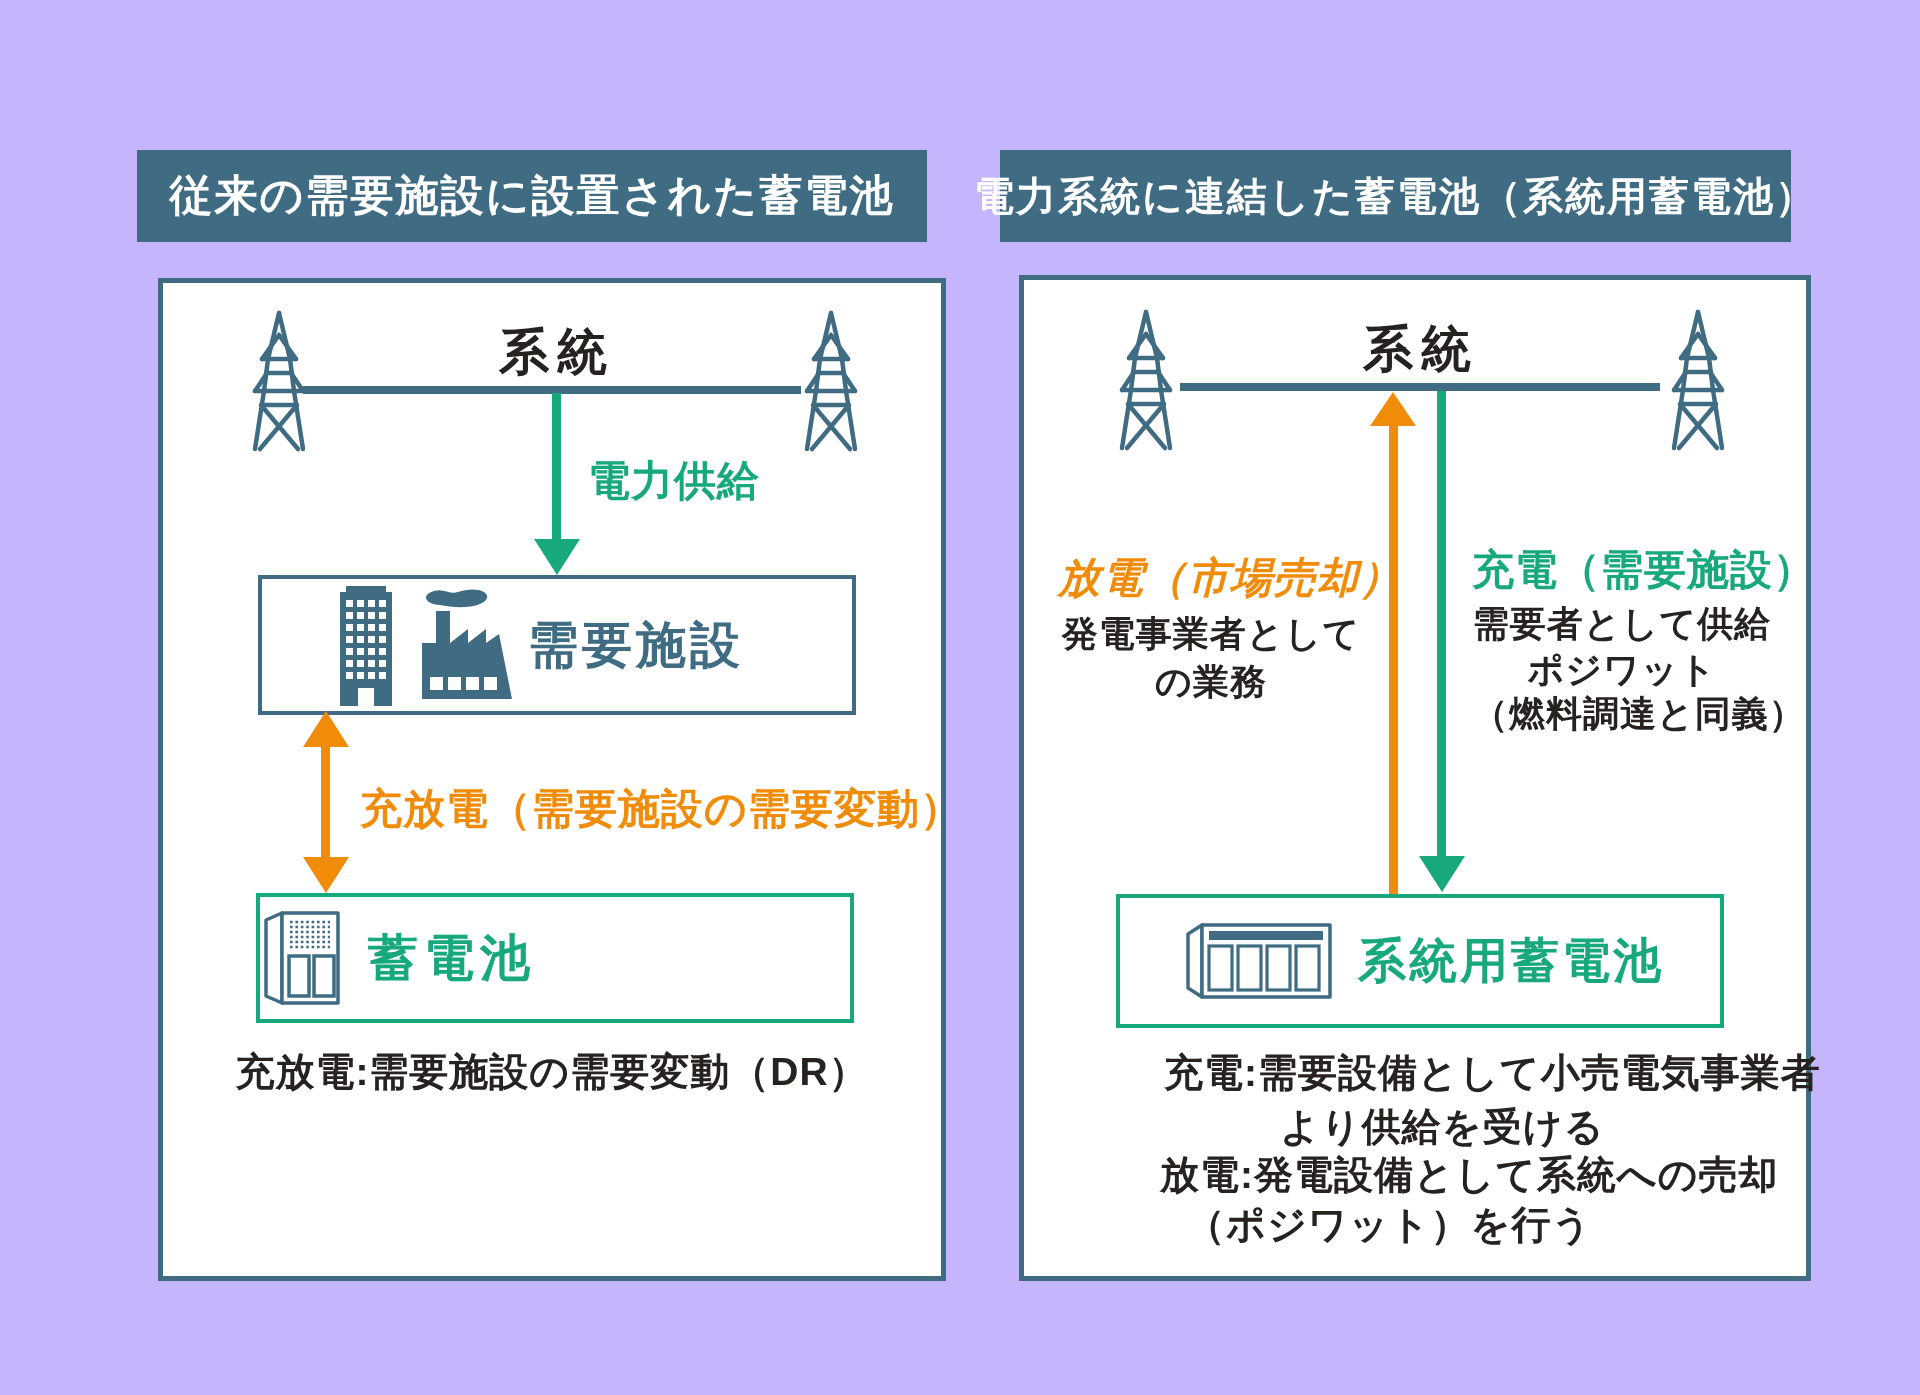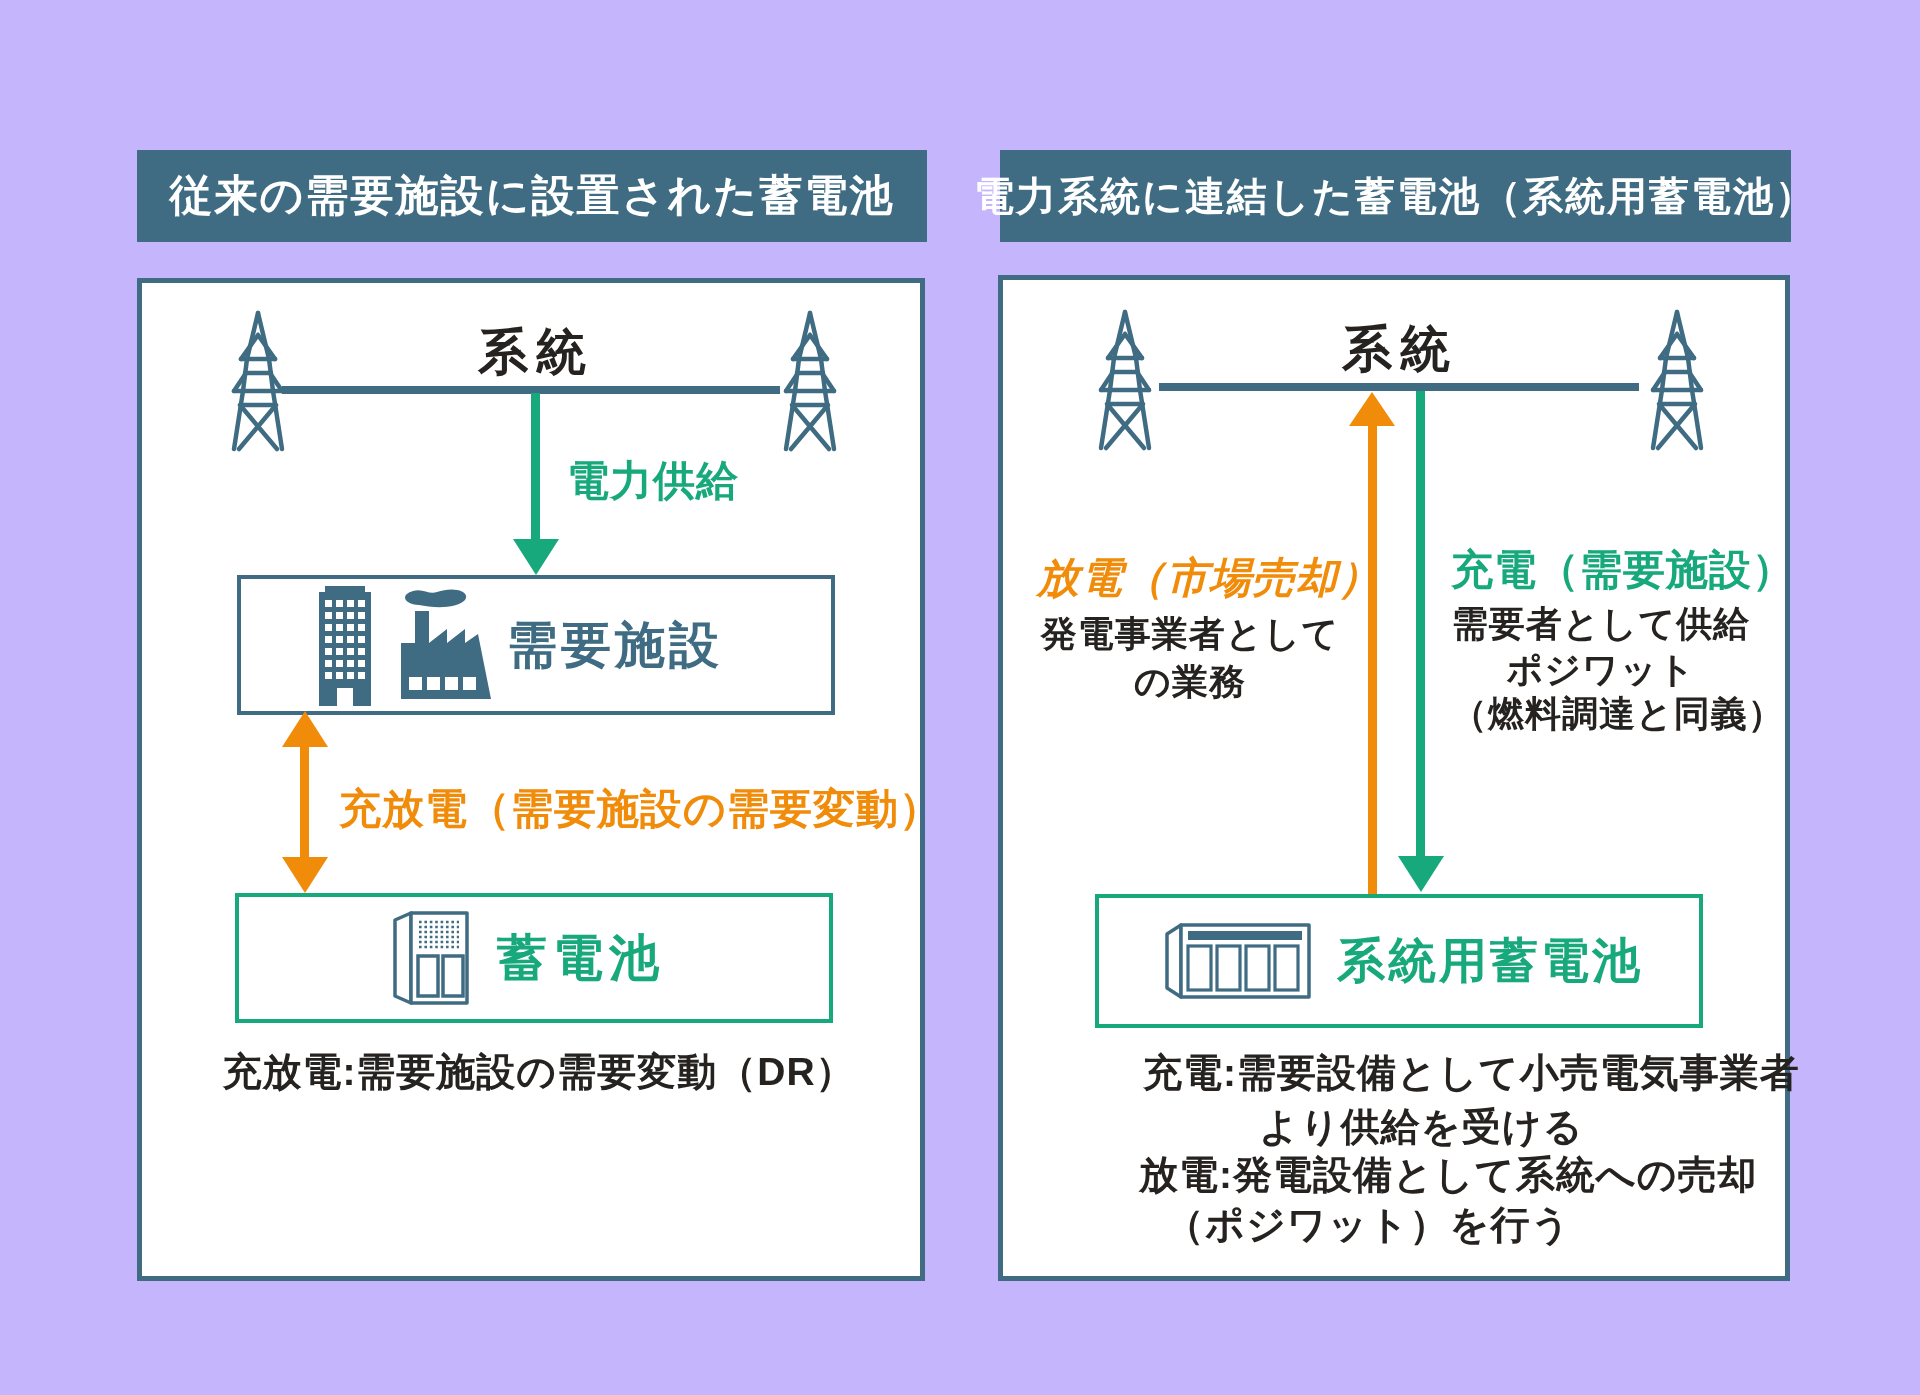--- a/index.html
+++ b/index.html
@@ -11,21 +11,21 @@
   html,body{margin:0;padding:0;background:#fff;}
   .canvas{
     position:relative;width:1920px;height:1395px;background:#c4b5fd;overflow:hidden;
     font-family:"Liberation Sans","DejaVu Sans",sans-serif;font-weight:700;color:var(--ink);
   }
   .abs{position:absolute;}
   .header{
     background:var(--teal);color:#fff;display:flex;align-items:center;justify-content:center;
     letter-spacing:2px;white-space:nowrap;
   }
-  .panel{border:5px solid var(--teal);background:#fff;box-sizing:border-box;}
+  .panel{border:5px solid var(--teal);background:#fff;box-sizing:border-box;margin-left:21px;}
   .grid-label{font-size:50px;letter-spacing:8px;text-align:center;white-space:nowrap;}
   .grid-line{background:var(--teal);height:8px;}
   .shaft{width:9px;}
   .shaft.green{background:var(--green);}
   .shaft.orange{background:var(--orange);}
   .head{width:0;height:0;border-left:23px solid transparent;border-right:23px solid transparent;}
   .head.down.green{border-top:36px solid var(--green);}
   .head.down.orange{border-top:36px solid var(--orange);}
   .head.up.orange{border-bottom:36px solid var(--orange);}
   .head.up.orange2{border-bottom:34px solid var(--orange);}
@@ -139,21 +139,21 @@
         </g>
       </svg>
       <span class="facility-label">需要施設</span>
     </div>
 
     <div class="abs head up orange" style="left:140px;top:428px;"></div>
     <div class="abs shaft orange" style="left:158px;top:462px;height:114px;"></div>
     <div class="abs head down orange" style="left:140px;top:574px;"></div>
     <div class="abs lbl-orange" style="left:197px;top:498px;">充放電（需要施設の需要変動）</div>
 
-    <div class="abs battery-box" style="left:93px;top:610px;width:598px;height:130px;padding-left:150px;">
+    <div class="abs battery-box" style="left:93px;top:610px;width:598px;height:130px;">
       <svg width="84" height="100" viewBox="0 0 84 100">
         <g fill="#fff" stroke="#3F6C82" stroke-width="3.5" stroke-linejoin="round">
           <polygon points="6,12 22,5 22,95 6,88"></polygon>
           <rect x="22" y="5" width="56" height="90"></rect>
         </g>
         <g stroke="#3F6C82" stroke-width="2.6" stroke-dasharray="2.6 2.8">
           <line x1="30" y1="14" x2="70" y2="14"></line>
             <line x1="30" y1="19" x2="70" y2="19"></line>
           <line x1="30" y1="24" x2="70" y2="24"></line>
             <line x1="30" y1="29" x2="70" y2="29"></line>
@@ -161,21 +161,21 @@
             <line x1="30" y1="39" x2="70" y2="39"></line>
         </g>
         <g fill="#fff" stroke="#3F6C82" stroke-width="3.5">
           <rect x="29" y="48" width="20" height="40"></rect>
             <rect x="54" y="48" width="20" height="40"></rect>
         </g>
       </svg>
       <span class="batt-label" style="margin-left:24px;">蓄電池</span>
     </div>
 
-    <div class="abs footnote center-text" style="left:0;top:762px;width:100%;padding-left:8px;">充放電:需要施設の需要変動（DR）</div>
+    <div class="abs footnote center-text" style="left:0;top:762px;width:100%;">充放電:需要施設の需要変動（DR）</div>
   </div>
 
   <div class="abs header" style="left:1000px;top:150px;width:791px;height:92px;font-size:40px;">
     <span>電力系統に連結した蓄電池（系統用蓄電池）</span>
   </div>
 
   <div class="abs panel" style="left:998px;top:275px;width:792px;height:1006px;">
 
     <svg class="abs" style="left:90px;top:28px;" width="64" height="144" viewBox="0 0 64 144">
         <use href="#pylon"></use>

